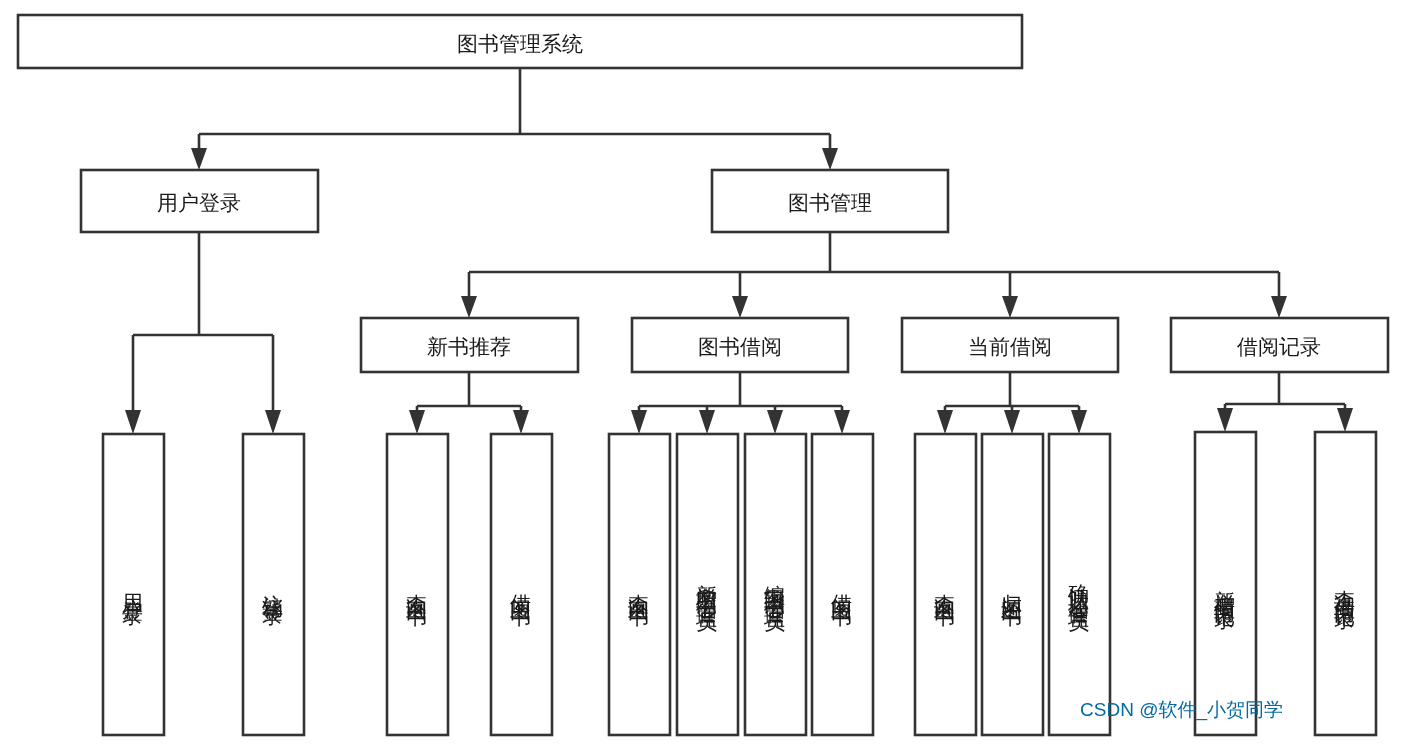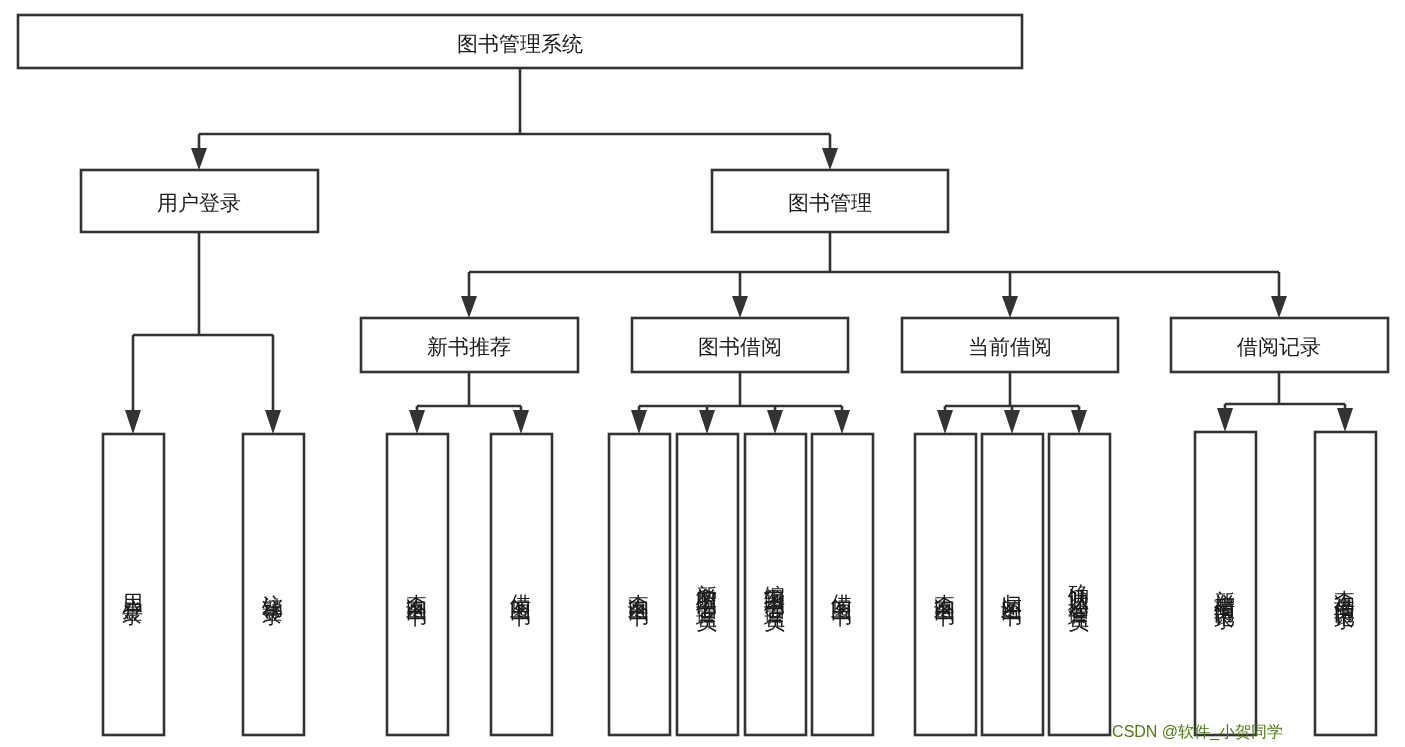--- a/index.html
+++ b/index.html
@@ -53,24 +53,24 @@
     font-size: 21px;
     fill: #1a1a1a;
     text-anchor: middle;
     dominant-baseline: central;
     writing-mode: vertical-rl;
     letter-spacing: 4px;
   }
   .watermark {
     position: absolute;
     right: 10px;
-    bottom: 4px;
-    font-family: "Liberation Sans", "DejaVu Sans", sans-serif;
-    font-size: 16px;
-    color: #4d7c0f;
+    bottom: 24px;
+    font-family: "Liberation Sans", "DejaVu Sans", sans-serif;
+    font-size: 19px;
+    color: #0369a1;
     white-space: nowrap;
     pointer-events: none;
   }
 </style>
 </head>
 <body>
 
 <div id="diagram-root">
   <svg class="diagram" viewBox="0 0 1405 747" xmlns="http://www.w3.org/2000/svg">
 

